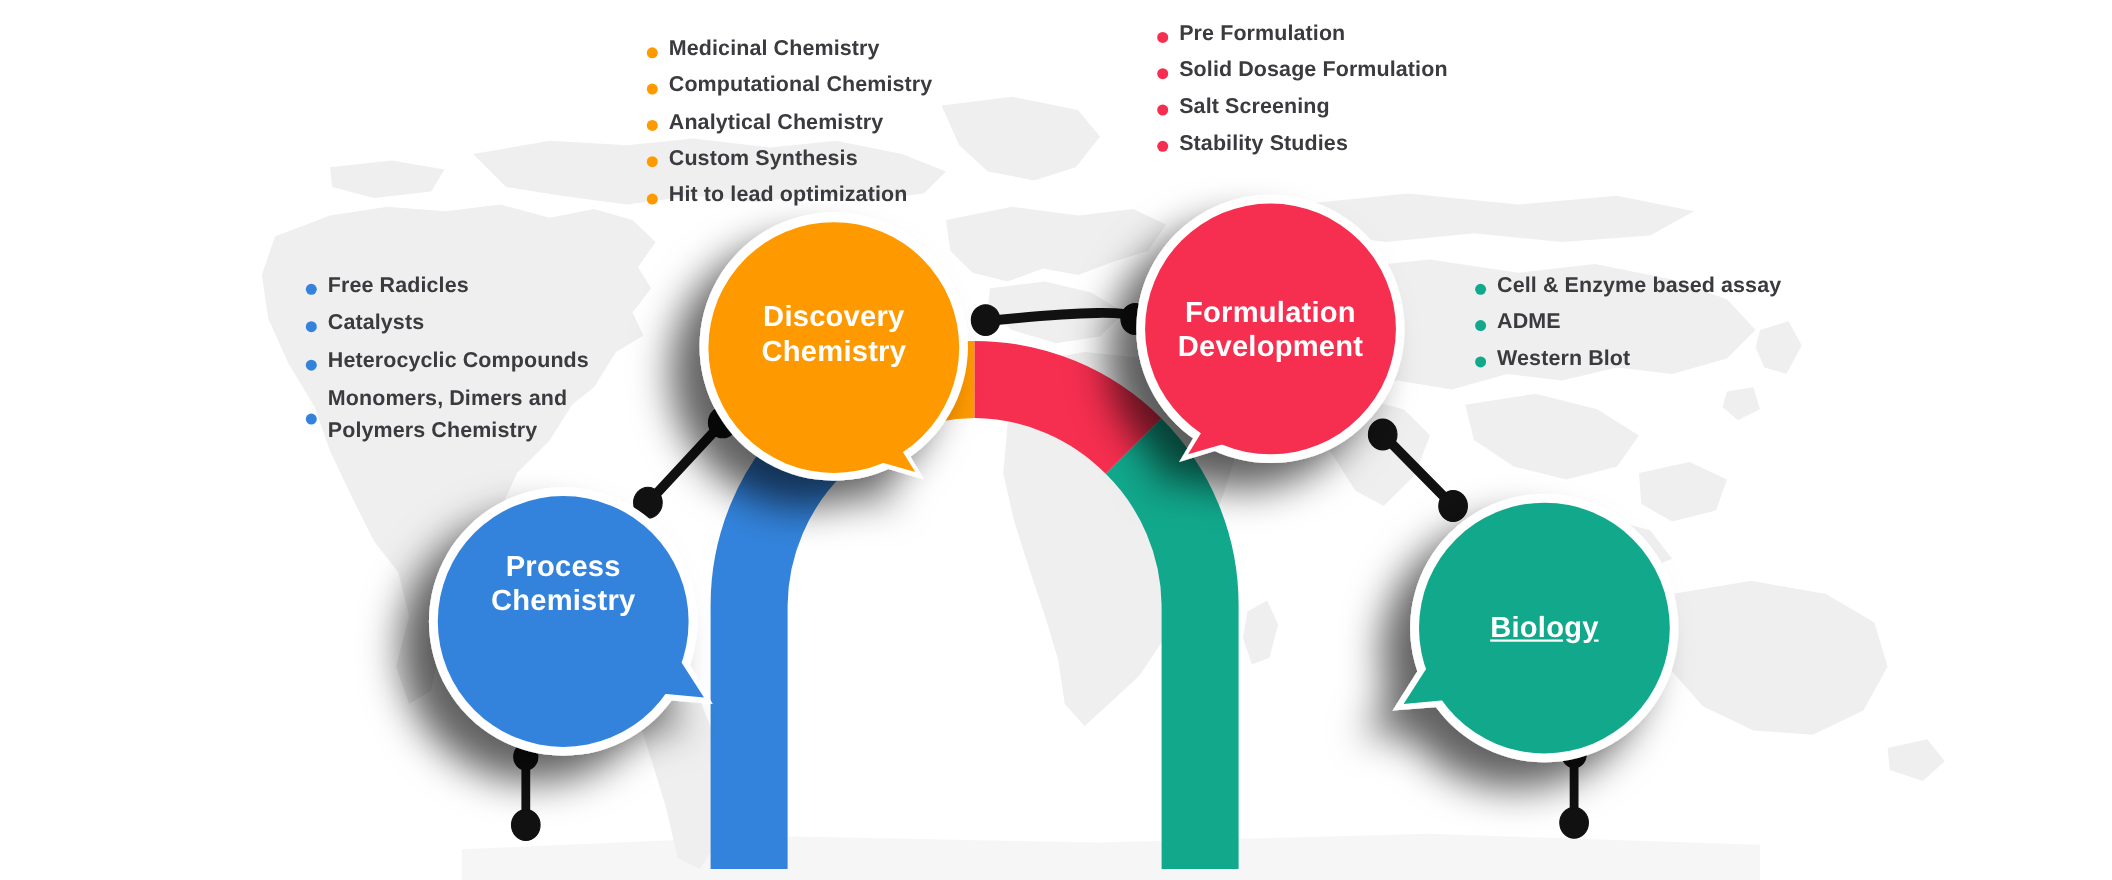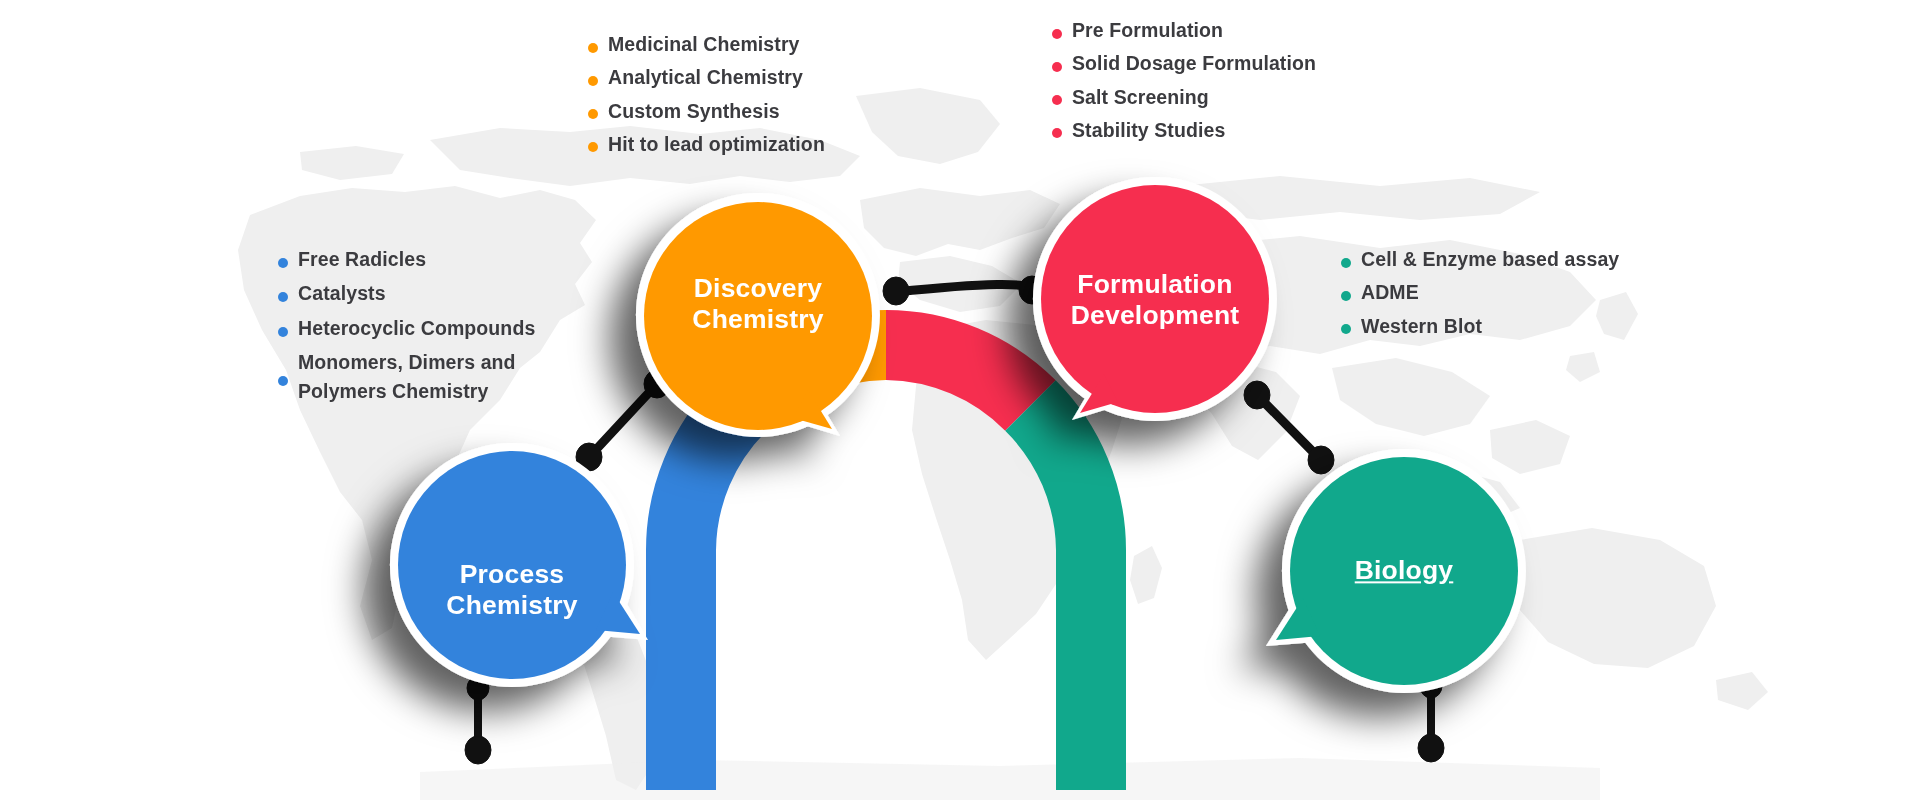--- a/index.html
+++ b/index.html
@@ -77,21 +77,21 @@
     font-weight: bold;
     text-align: center;
     line-height: 1.18;
     white-space: pre-line;
     letter-spacing: 0.2px;
     pointer-events: none;
     transform: translate(-50%, -50%);
   }
   #label-discovery   { left: 758px;  top: 304px; font-size: 26.5px; }
   #label-formulation { left: 1155px; top: 300px; font-size: 26.5px; }
-  #label-process     { left: 512px;  top: 590px; font-size: 26.5px; }
+  #label-process     { left: 512px;  top: 531px; font-size: 26.5px; }
   #label-biology     { left: 1404px; top: 571px; font-size: 26.5px; text-decoration: underline; }
 </style>
 </head>
 <body>
 
 <div id="stage">
 
   <svg id="worldmap" viewBox="0 0 1920 800" aria-hidden="true">
     <g fill="#efefef">
 
@@ -274,20 +274,24 @@
 Chemistry</div>
   <div class="bubble-label" id="label-biology">Biology</div>
 
   <ul class="bullet-list" id="list-discovery">
     <li>
         <span class="dot" style="background: rgb(255, 153, 0);"></span>
         <span class="txt">Medicinal Chemistry</span>
       </li>
     <li>
         <span class="dot" style="background: rgb(255, 153, 0);"></span>
+        <span class="txt">Computational Chemistry</span>
+      </li>
+    <li>
+        <span class="dot" style="background: rgb(255, 153, 0);"></span>
         <span class="txt">Analytical Chemistry</span>
       </li>
     <li>
         <span class="dot" style="background: rgb(255, 153, 0);"></span>
         <span class="txt">Custom Synthesis</span>
       </li>
     <li>
         <span class="dot" style="background: rgb(255, 153, 0);"></span>
         <span class="txt">Hit to lead optimization</span>
       </li>

